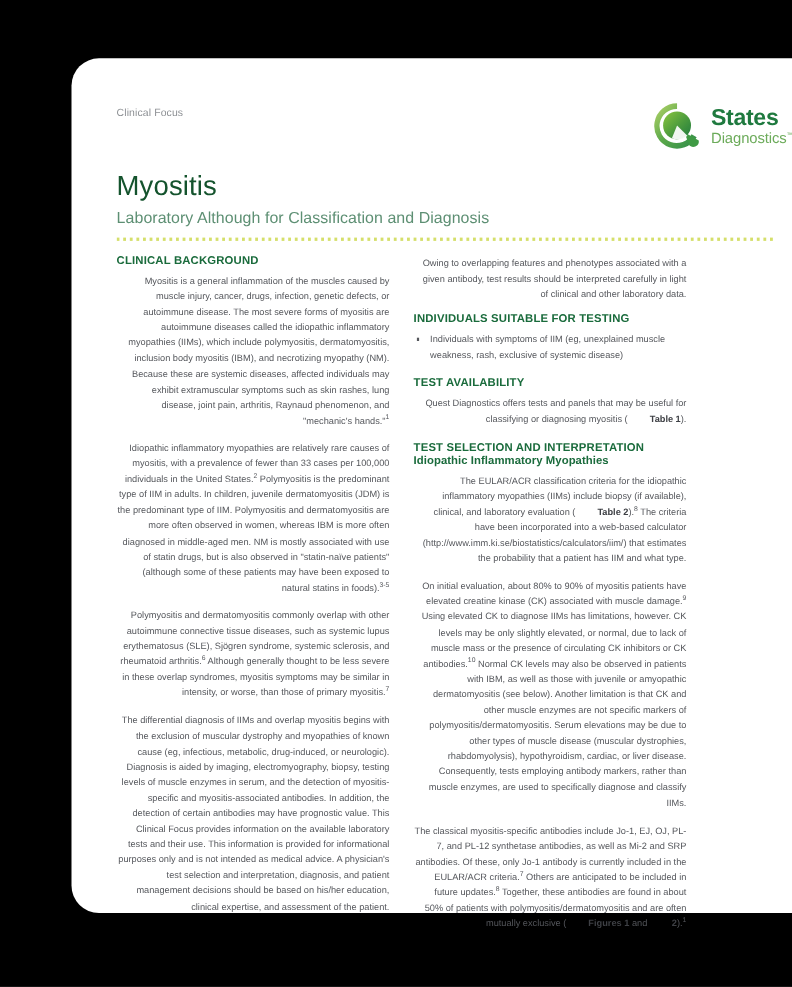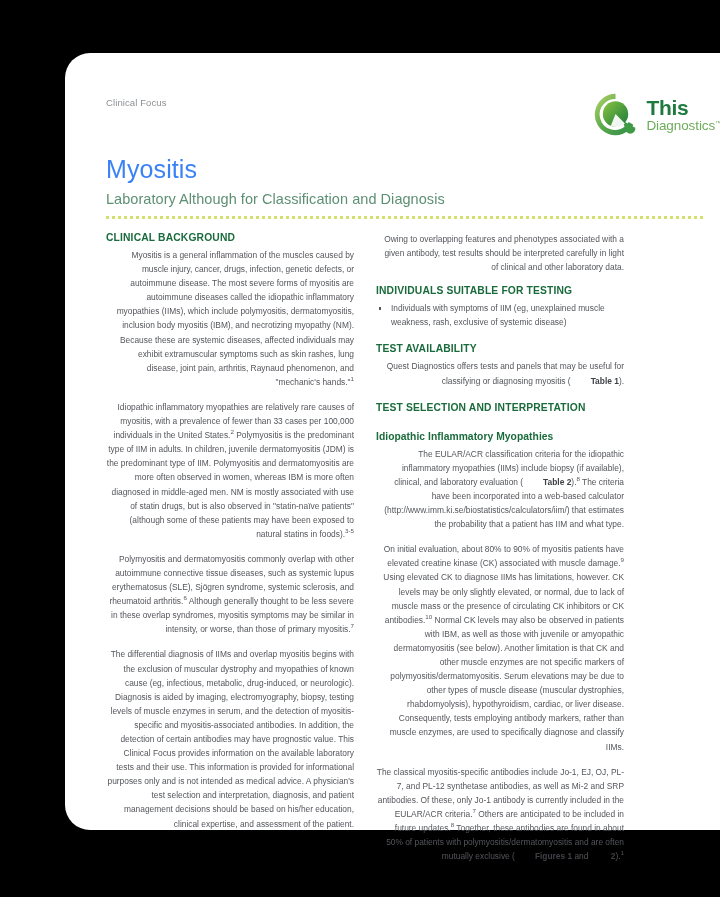--- a/index.html
+++ b/index.html
@@ -70,21 +70,21 @@
   .logo-tm {
     font-size: 6px;
     vertical-align: super;
   }
   .title-block {
     padding: 0 41px 0 41px;
     margin-top: 6px;
   }
   .doc-title {
     font-size: 25px;
-    color: #3b82f6;
+    color: #14532d;
     font-weight: normal;
     margin: 0;
     letter-spacing: 0.1px;
   }
   .doc-subtitle {
     font-size: 14.5px;
     color: #5d8f73;
     font-weight: normal;
     margin: 7px 0 0 0;
     letter-spacing: 0.05px;
@@ -115,21 +115,21 @@
     text-transform: uppercase;
   }
   h3.subsec {
     font-size: 10.3px;
     font-weight: bold;
     color: #1a6b3c;
     margin: 0 0 5px 0;
     letter-spacing: 0.05px;
   }
   .sec.spaced { margin-top: 14px; }
-  .sec.tight-pair { margin-bottom: 18px; }
+  .sec.tight-pair { margin-bottom: 1px; }
   p.body {
     font-size: 8.4px;
     line-height: 14.1px;
     color: #54565b;
     margin: 0 0 11px 0;
     text-align: right;
   }
   p.body:last-child { margin-bottom: 0; }
   .bullets {
     margin: 0 0 11px 0;
@@ -177,21 +177,21 @@
             <stop offset="50%" stop-color="#5aa84a"></stop>
             <stop offset="100%" stop-color="#2e8b4a"></stop>
           </linearGradient>
         </defs>
         <path d="M50 6 A44 44 0 1 0 88 72 L78 66 A33 33 0 1 1 50 17 Z" fill="url(#gring)"></path>
         <path d="M64 62 L92 78 A11 11 0 0 1 74 88 Z" fill="#3f9a44"></path>
         <circle cx="50" cy="49" r="27" fill="url(#gblob)"></circle>
         <path d="M50 49 L70 69 A28 28 0 0 1 40 74 Z" fill="#ffffff" opacity="0.92"></path>
       </svg>
       <div class="logo-words">
-        <span class="logo-quest">This</span>
+        <span class="logo-quest">States</span>
         <span class="logo-diag"><span>Diagnostics</span><span class="logo-tm">™</span></span>
       </div>
     </div>
   </div>
 
   <div class="title-block">
     <h1 class="doc-title">Myositis</h1>
     <div class="doc-subtitle">Laboratory Although for Classification and Diagnosis</div>
   </div>
   <div class="rule"></div>

